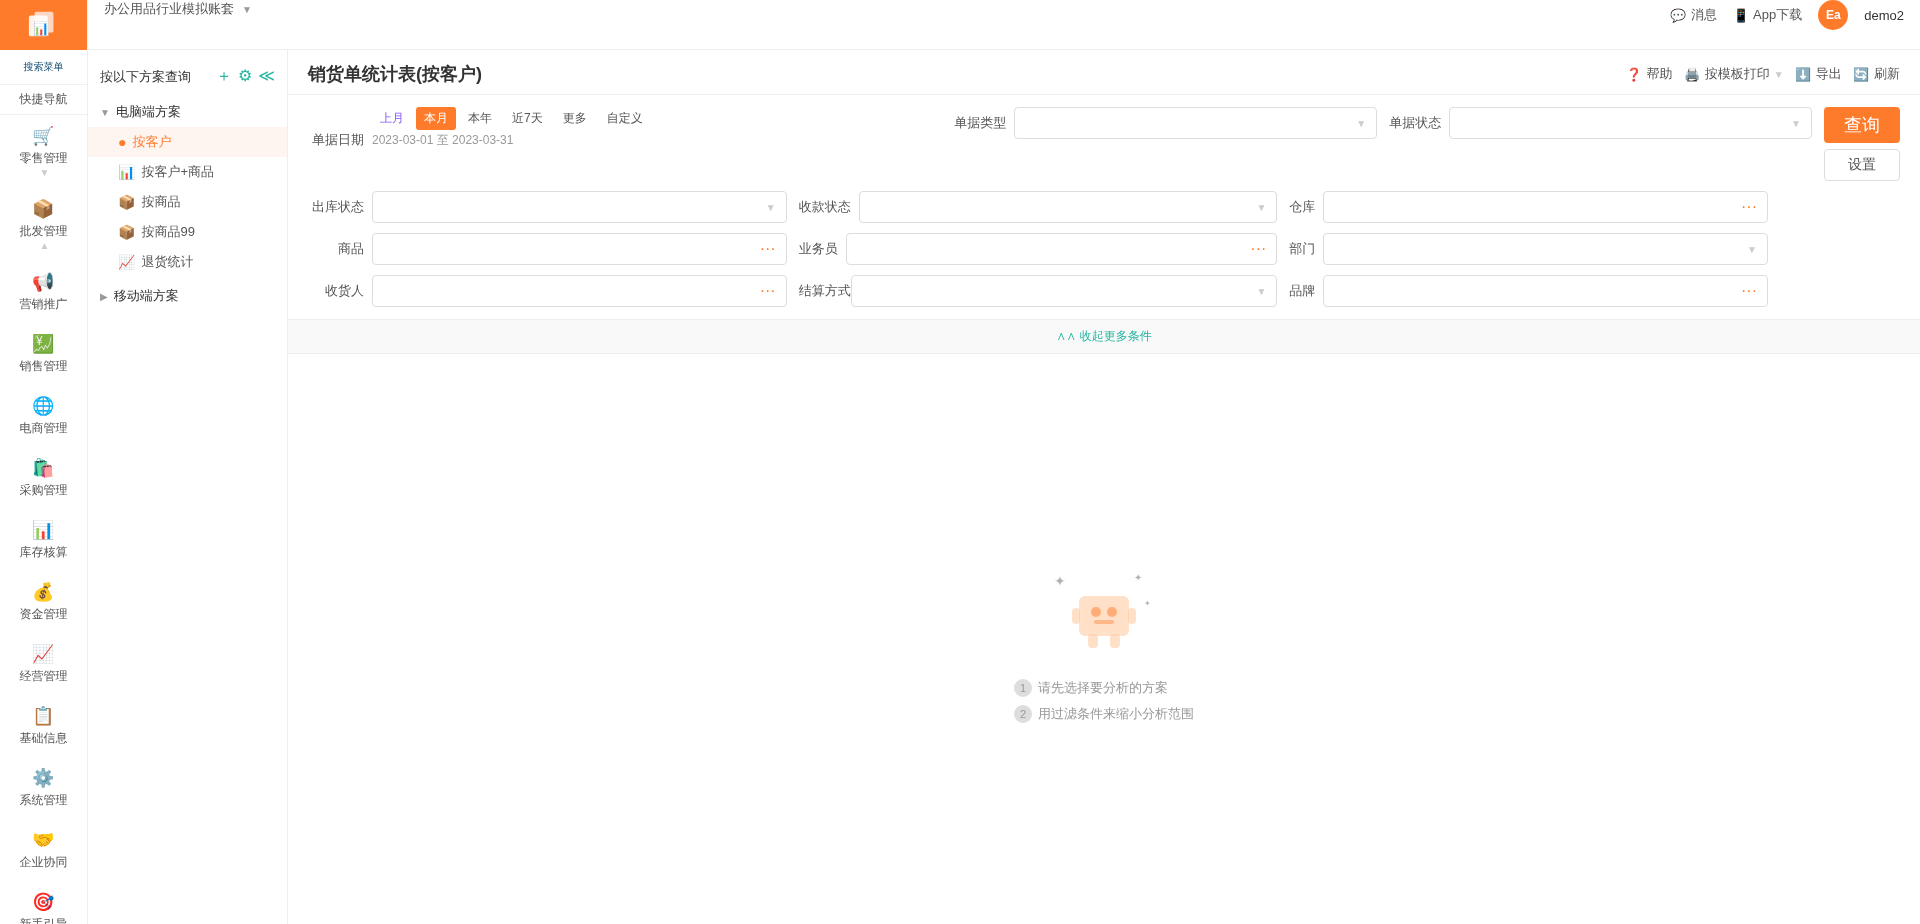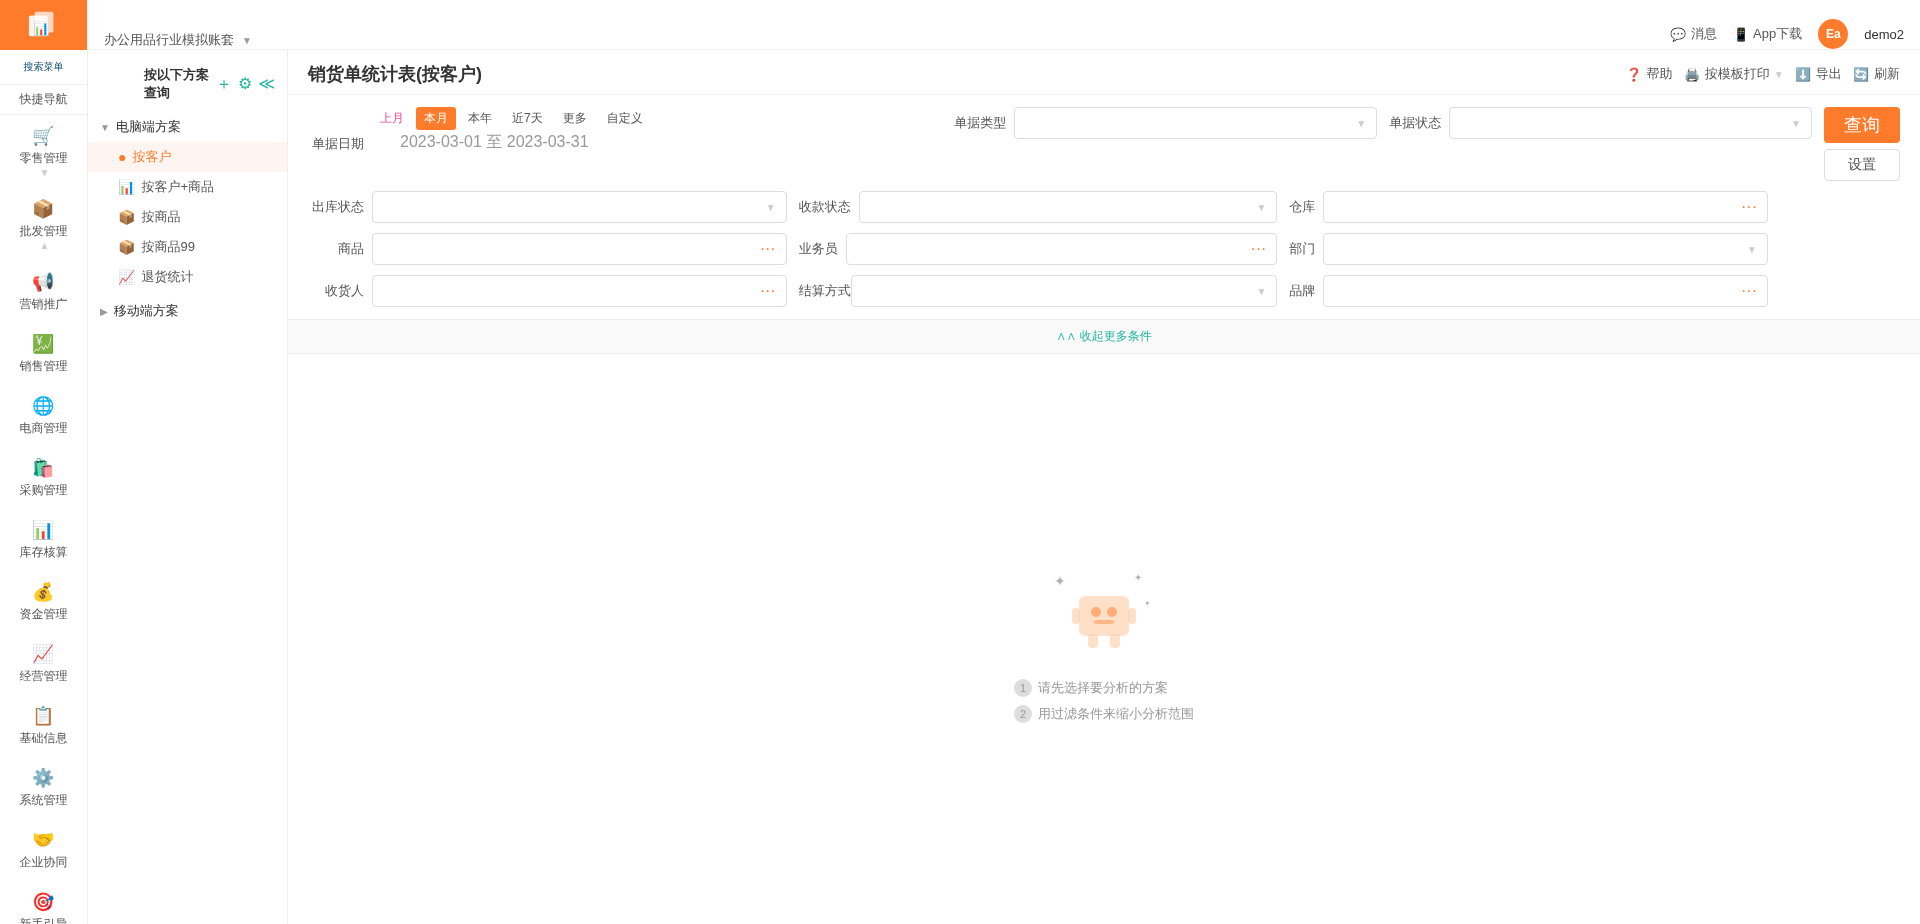--- a/index.html
+++ b/index.html
@@ -13,42 +13,42 @@
     .sidebar-nav { padding: 6px 0; border-bottom: 1px solid #f0f0f0; width: 100%; text-align: center; }
     .sidebar-nav span { color: #555; font-size: 12px; display: block; }
     .sidebar-item { width: 100%; text-align: center; padding: 10px 0; cursor: pointer; display: flex; flex-direction: column; align-items: center; justify-content: center; color: #555; font-size: 12px; }
     .sidebar-item .item-icon { font-size: 18px; margin-bottom: 3px; color: #999; }
     .sidebar-item .arrow { font-size: 10px; color: #ccc; margin-left: 2px; }
 
     
     .main { flex: 1; display: flex; flex-direction: column; height: 100%; overflow: hidden; }
 
     
-    .top-header { height: 50px; background: #fff; display: flex; align-items: flex-end; justify-content: space-between; padding: 0 16px; border-bottom: 1px solid #eee; }
+    .top-header { height: 50px; background: #fff; display: flex; align-items: flex-start; justify-content: space-between; padding: 0 16px; border-bottom: 1px solid #eee; }
     .top-header-left { display: flex; align-items: center; gap: 8px; color: #555; font-size: 13px; }
     .top-header-left .dropdown-icon { color: #999; font-size: 10px; }
     .top-header-right { display: flex; align-items: center; gap: 16px; }
     .top-header-right .header-btn { display: flex; align-items: center; gap: 4px; color: #555; font-size: 13px; cursor: pointer; }
     .user-avatar { width: 30px; height: 30px; border-radius: 50%; background: #ff7b2c; display: flex; align-items: center; justify-content: center; color: #fff; font-size: 12px; overflow: hidden; }
 
     
     .tab-bar { height: 40px; background: #26b5a1; display: flex; align-items: center; padding: 0 8px; gap: 4px; }
     .tab-item { height: 32px; padding: 0 16px; border-radius: 4px 4px 0 0; display: flex; align-items: center; cursor: pointer; font-size: 13px; gap: 6px; }
     .tab-item.home { background: transparent; color: #fff; }
     .tab-item.active { background: #fff; color: #333; }
     .tab-item .tab-close { color: #999; font-size: 11px; cursor: pointer; }
     .tab-actions { margin-left: auto; display: flex; align-items: center; gap: 8px; color: #fff; }
 
     
     .page-area { flex: 1; display: flex; overflow: hidden; background: #f5f5f5; }
 
     
     .left-panel { width: 200px; background: #fff; border-right: 1px solid #eee; padding: 10px 0; overflow-y: auto; }
     .left-panel-header { padding: 6px 12px; display: flex; align-items: center; justify-content: space-between; }
-    .left-panel-title { font-size: 13px; color: #333; font-weight: bold; margin-left: 44px; }
+    .left-panel-title { font-size: 13px; color: #333; font-weight: normal; }
     .left-panel-actions { display: flex; gap: 6px; }
     .left-panel-actions span { color: #26b5a1; cursor: pointer; font-size: 16px; }
     .tree-section { margin-top: 4px; }
     .tree-parent { padding: 6px 12px; display: flex; align-items: center; gap: 6px; cursor: pointer; font-size: 13px; color: #333; }
     .tree-child { padding: 6px 12px 6px 30px; display: flex; align-items: center; gap: 6px; cursor: pointer; font-size: 13px; color: #555; }
     .tree-child.active { color: #ff7b2c; background: #fff5f0; }
     .tree-child .child-icon { font-size: 14px; }
 
     
     .right-content { flex: 1; display: flex; flex-direction: column; overflow: hidden; }
@@ -244,28 +244,28 @@
         </div>
       </div>
 
       <div class="filter-area">
 
         <div style="display:flex; align-items:flex-start; gap:12px; margin-bottom:10px;">
           <div style="display:flex; align-items:flex-end; gap:8px; flex:3;">
             <span style="color:#555;font-size:13px;white-space:nowrap;min-width:56px;text-align:right;">单据日期</span>
             <div style="display:flex; flex-direction:column; gap:2px;">
               <div style="display:flex; gap:4px; align-items:center;">
-                <span style="padding:3px 8px;border-radius:3px;cursor:pointer;font-size:12px;color:#ec4899;">上月</span>
+                <span style="padding:3px 8px;border-radius:3px;cursor:pointer;font-size:12px;color:#8b5cf6;">上月</span>
                 <span style="padding:3px 8px;border-radius:3px;cursor:pointer;font-size:12px;background:#ff7b2c;color:#fff;">本月</span>
                 <span style="padding:3px 8px;border-radius:3px;cursor:pointer;font-size:12px;color:#555;">本年</span>
                 <span style="padding:3px 8px;border-radius:3px;cursor:pointer;font-size:12px;color:#555;">近7天</span>
                 <span style="padding:3px 8px;border-radius:3px;cursor:pointer;font-size:12px;color:#555;">更多</span>
                 <span style="padding:3px 8px;border-radius:3px;cursor:pointer;font-size:12px;color:#555;">自定义</span>
               </div>
-              <span style="font-size:16px;color:#999;margin-left:28px;">2023-03-01 至 2023-03-31</span>
+              <span style="font-size:12px;color:#999;">2023-03-01 至 2023-03-31</span>
             </div>
           </div>
           <div style="display:flex; align-items:center; gap:8px; flex:2;">
             <span style="color:#555;font-size:13px;white-space:nowrap;">单据类型</span>
             <div style="flex:1;border:1px solid #ddd;border-radius:4px;padding:5px 10px;font-size:13px;height:32px;display:flex;align-items:center;justify-content:space-between;cursor:pointer;">
               <span style="color:#ccc;"></span>
               <span style="color:#ccc;font-size:10px;">▼</span>
             </div>
           </div>
           <div style="display:flex; align-items:center; gap:8px; flex:2;">

